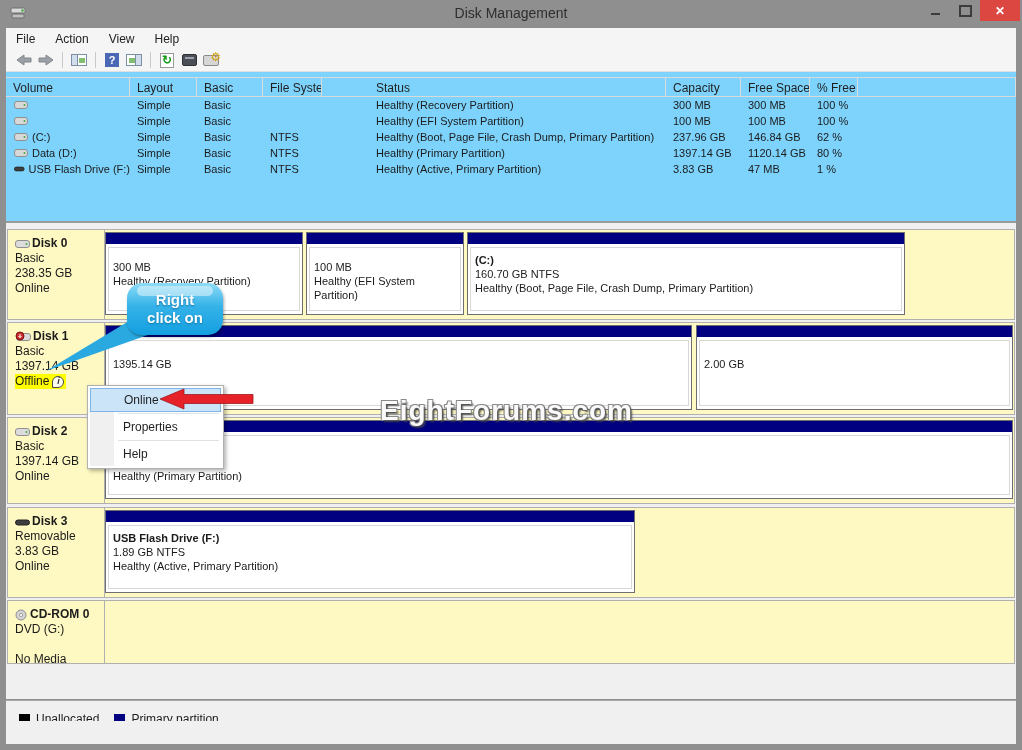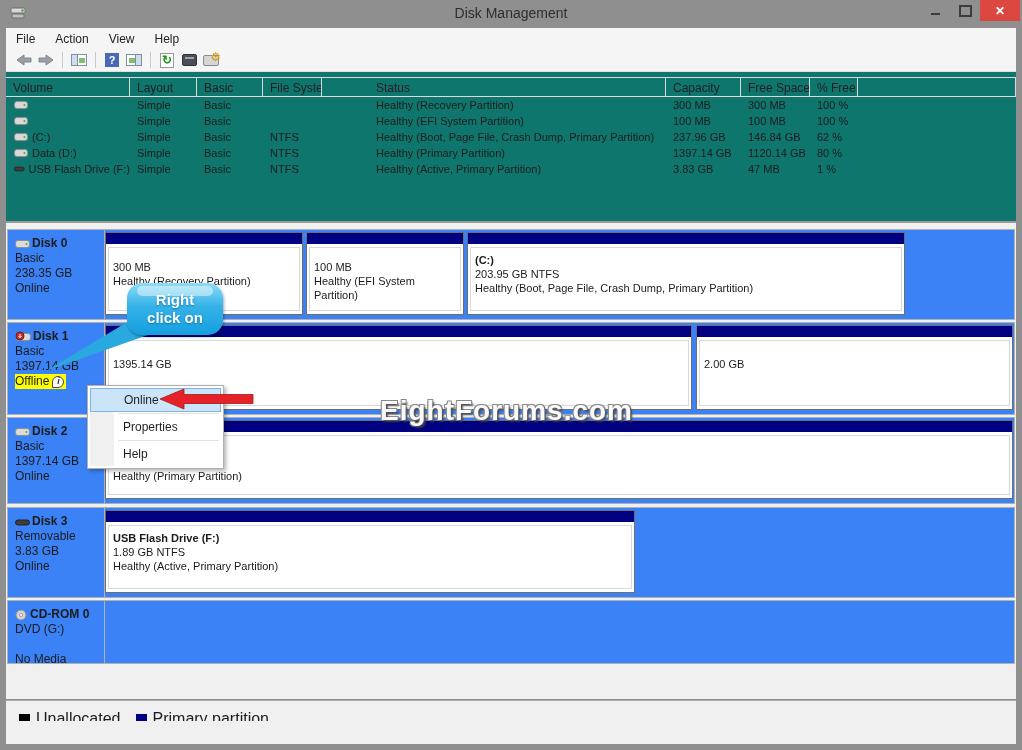--- a/index.html
+++ b/index.html
@@ -32,49 +32,49 @@
   .refresh-glyph { width:14px; height:15px; background:#fff; border:1px solid #9a9a9a; color:#169a16; font-size:12px; font-weight:bold; display:flex; align-items:center; justify-content:center; }
   .refresh-glyph::before { content:"\21BB"; }
   .props-glyph { width:15px; height:12px; background:#4a4f56; border:1px solid #2e3237; border-radius:2px; position:relative; }
   .props-glyph::before { content:""; position:absolute; left:2px; top:2px; width:9px; height:2px; background:#9aa2ad; }
   .rescan-glyph { width:16px; height:14px; position:relative; }
   .rescan-glyph::before { content:""; position:absolute; left:0; top:2px; width:14px; height:9px; background:#d6d6d6; border:1px solid #8a8a8a; border-radius:2px; }
   .rescan-glyph::after { content:"\2699"; position:absolute; right:-2px; top:-3px; color:#d4a017; font-size:12px; }
   .arrow-svg { display:block; }
 
   
-  .volpane { position:absolute; top:72px; left:6px; width:1010px; height:150px; background:#0f766e; border-bottom:1px solid #9a9a9a; font-size:11px; }
+  .volpane { position:absolute; top:72px; left:6px; width:1010px; height:150px; background:#7dd3fc; border-bottom:1px solid #9a9a9a; font-size:11px; }
   .vol-header { display:flex; margin-top:5px; height:20px; border-top:1px solid #dadada; border-bottom:1px solid #dadada; font-size:12px; color:#1f1f1f; }
   .vol-header .cell { border-right:1px solid #dadada; padding:3px 0 0 7px; overflow:hidden; white-space:nowrap; }
   .vol-row { display:flex; height:16px; align-items:center; white-space:nowrap; }
   .cell { overflow:hidden; white-space:nowrap; }
   .c-vol{width:124px;} .c-lay{width:67px;} .c-typ{width:66px;} .c-fs{width:59px;} .c-st{width:297px;margin-left:47px;} .c-cap{width:75px;} .c-free{width:69px;} .c-pct{width:48px;} .c-fill{flex:1;}
   .vol-row .cell { padding-left:7px; }
   .vol-row .c-vol { display:flex; align-items:center; gap:4px; padding-left:8px; }
 
   
   .graphpane { position:absolute; top:222px; left:6px; width:1010px; height:477px; background:#f0f0f0; border-top:1px solid #9a9a9a; }
-  .disk-row { position:absolute; left:7px; width:1008px; background:#3b82f6; border:1px solid #b0b0b0; display:flex; }
+  .disk-row { position:absolute; left:7px; width:1008px; background:#fef9c3; border:1px solid #b0b0b0; display:flex; }
   .disk-label { width:97px; border-right:1px solid #b0b0b0; padding:6px 0 0 7px; font-size:12px; line-height:15px; }
   .disk-label .dname { font-weight:bold; display:flex; align-items:center; gap:2px; }
   .disk-graphic { position:relative; flex:1; }
   .part { position:absolute; top:2px; bottom:4px; border:1px solid #6e6e6e; background:#fff; }
   .pbar { height:12px; background:#000080; border-bottom:1px solid #fff; }
   .pbody { position:relative; height:calc(100% - 13px); font-size:11px; line-height:14px; }
   .pbody::after { content:""; position:absolute; inset:2px; border:1px solid #d8d8d8; pointer-events:none; }
   .ptext { position:absolute; left:7px; right:4px; }
   .pt-two { top:15px; } .pt-three { top:8px; } .pt-mid { top:19px; } .pt-low { top:36px; }
   .ptitle { font-weight:bold; }
   .hl-yellow { background:#ffff00; display:inline-flex; align-items:center; gap:3px; padding-right:2px; }
   .info-balloon { width:12px; height:12px; border:1px solid #4a4a4a; border-radius:50% 50% 50% 0; background:#fffef0; font-size:9px; font-style:italic; font-weight:bold; display:inline-flex; align-items:center; justify-content:center; color:#333; }
   .info-balloon::before { content:"i"; }
   .gap-line { height:15px; }
 
   
-  .legend { position:absolute; top:700px; left:6px; width:1010px; height:38px; background:#f0f0f0; border-top:1px solid #a9a9a9; border-bottom:1px solid #a9a9a9; display:flex; align-items:center; padding-left:13px; font-size:16px; gap:6px; }
+  .legend { position:absolute; top:700px; left:6px; width:1010px; height:38px; background:#f0f0f0; border-top:1px solid #a9a9a9; border-bottom:1px solid #a9a9a9; display:flex; align-items:center; padding-left:13px; font-size:12px; gap:6px; }
   .sw { width:11px; height:11px; display:inline-block; }
   .sw-unalloc { background:#000; } .sw-primary { background:#000080; margin-left:9px; }
   .statusstrip { position:absolute; top:721px; left:6px; width:1010px; height:23px; background:#f0f0f0; }
 
   
   .ctxmenu { position:absolute; left:87px; top:385px; width:137px; background:#fff; border:1px solid #b0b0b0; box-shadow:2px 2px 4px rgba(0,0,0,.3); padding:2px; z-index:20; font-size:12px; }
   .ctxmenu::before { content:""; position:absolute; left:2px; top:2px; bottom:2px; width:24px; background:#f0f0f0; }
   .ctx-item { position:relative; height:24px; display:flex; align-items:center; padding-left:33px; color:#1f1f1f; }
   .ctx-item.hot { background:#cce4f7; border:1px solid #7eb4ea; }
   .ctx-sep { height:1px; background:#e2e2e2; margin:1px 2px 1px 28px; }
@@ -274,21 +274,21 @@
         <div>100 MB</div>
         <div>Healthy (EFI System Partition)</div>
       </div>
         </div>
     </div>
     <div class="part" style="left:362px; width:438px;">
       <div class="pbar"></div>
       <div class="pbody">
           <div class="ptext pt-three">
         <div class="ptitle">(C:)</div>
-        <div>203.95 GB NTFS</div>
+        <div>160.70 GB NTFS</div>
         <div>Healthy (Boot, Page File, Crash Dump, Primary Partition)</div>
       </div>
         </div>
     </div>
   </div>
 </div>
 
 <div class="disk-row" style="top:322px; height:93px;">
   <div class="disk-label">
     <div class="dname">

